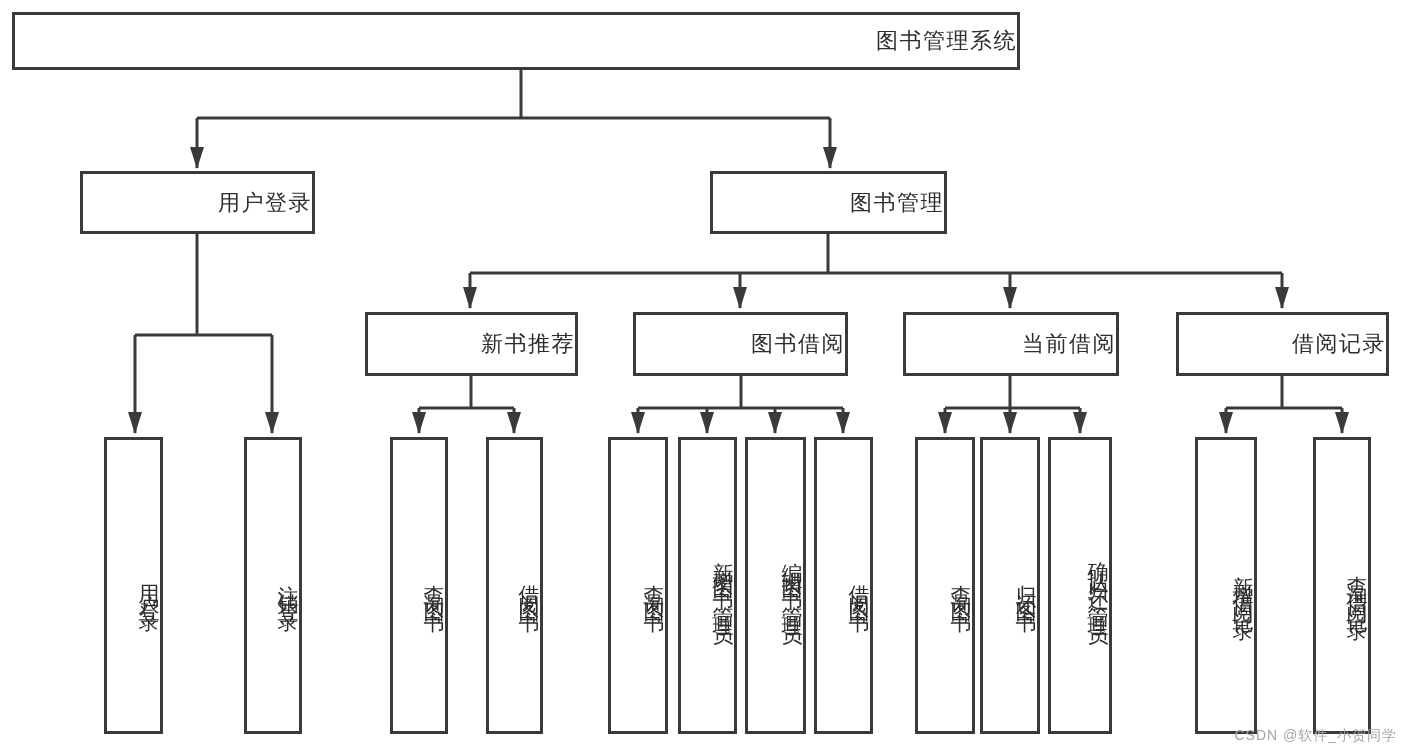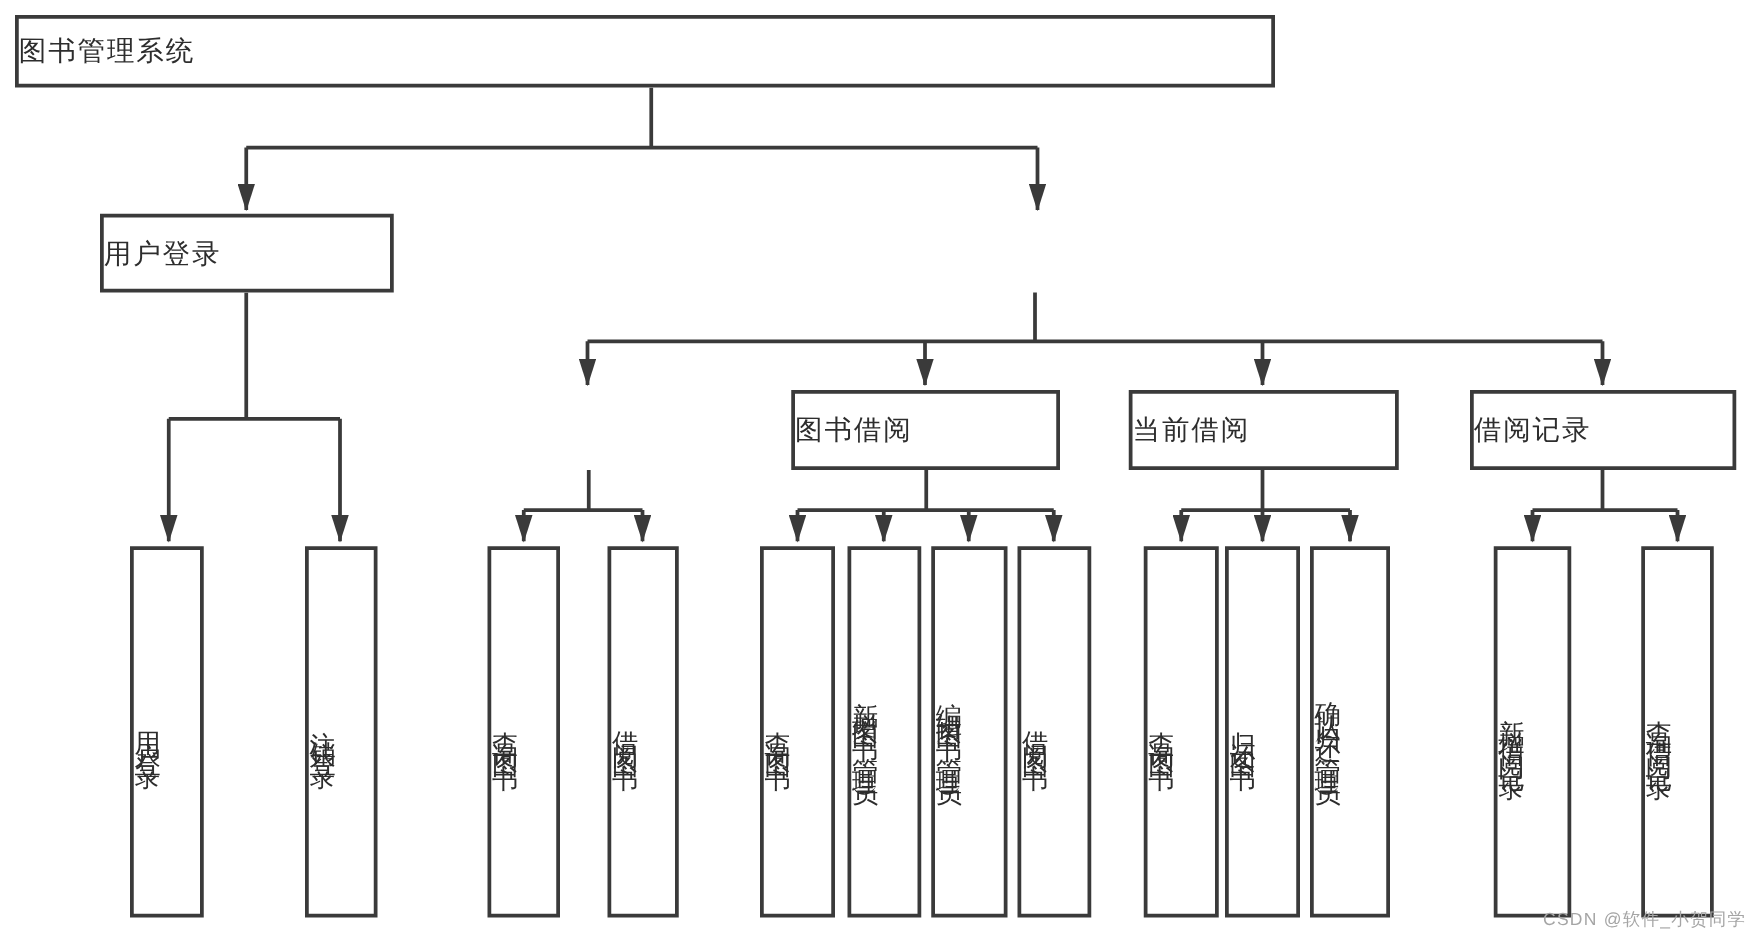--- a/index.html
+++ b/index.html
@@ -7,21 +7,21 @@
     position:relative; width:1405px; height:747px;
     background:var(--background,#ffffff);
     font-family:"Liberation Sans","DejaVu Sans",sans-serif;
     overflow:hidden;
   }
   svg.connectors { position:absolute; left:0; top:0; color:var(--line,#3a3a3a); }
   svg.connectors path.seg { stroke:currentColor; stroke-width:3; fill:none; }
   .box {
     position:absolute; background:#ffffff; box-sizing:border-box;
     border:3px solid var(--border,#3a3a3a);
-    display:flex; align-items:center; justify-content:flex-start;
+    display:flex; align-items:center; justify-content:flex-end;
     color:var(--text,#2d2d2d);
   }
   .hbox span { font-size:22px; letter-spacing:1.5px; white-space:nowrap; }
   .vbox span {
     writing-mode:vertical-rl; text-orientation:mixed;
     font-size:21px; letter-spacing:9px; line-height:1;
   }
   .watermark {
     position:absolute; right:8px; bottom:2px;
     font-size:14px; letter-spacing:1px;
@@ -95,21 +95,27 @@
     </g>
   </svg>
 
   <div class="box hbox" style="left:12px;top:12px;width:1008px;height:58px">
     <span>图书管理系统</span>
   </div>
 
   <div class="box hbox" style="left:80px;top:171px;width:235px;height:63px">
     <span>用户登录</span>
   </div>
+  <div class="box hbox" style="left:710px;top:171px;width:237px;height:63px">
+    <span>图书管理</span>
+  </div>
 
+  <div class="box hbox" style="left:365px;top:312px;width:213px;height:64px">
+    <span>新书推荐</span>
+  </div>
   <div class="box hbox" style="left:903px;top:312px;width:216px;height:64px">
     <span>当前借阅</span>
   </div>
   <div class="box hbox" style="left:633px;top:312px;width:215px;height:64px">
     <span>图书借阅</span>
   </div>
   <div class="box hbox" style="left:1176px;top:312px;width:213px;height:64px">
     <span>借阅记录</span>
   </div>
 

